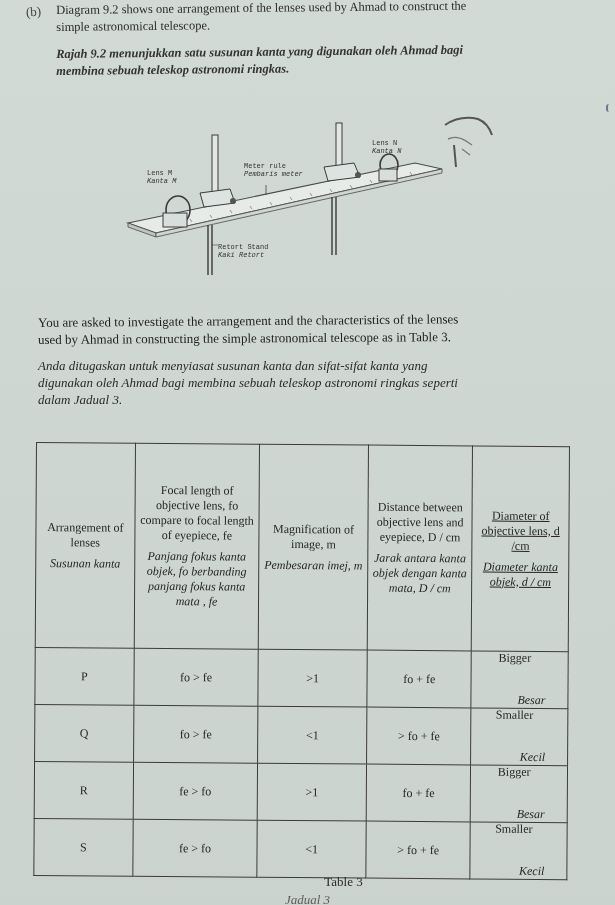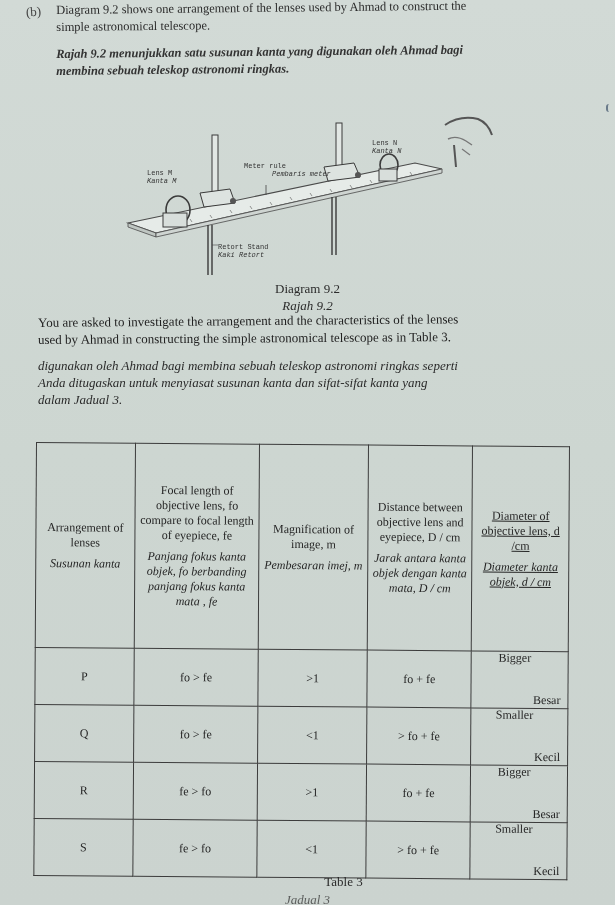--- a/index.html
+++ b/index.html
@@ -65,21 +65,21 @@
     th .my { display: block; font-style: italic; margin-top: 6px; }
     .c1 { width: 89px; }
     .c2 { width: 112px; }
     .c3 { width: 98px; }
     .c4 { width: 94px; }
     .c5 { width: 87px; text-decoration: underline; }
     tr.head { height: 205px; }
     tr.row { height: 57px; }
     td.size { padding: 0; }
     td.size .en { display: block; text-align: center; padding-right: 10px; margin-top: -2px; }
-    td.size .my { display: block; text-align: right; padding-right: 7px; margin-top: 27px; }
+    td.size .my { display: block; font-style: italic; text-align: right; padding-right: 22px; margin-top: 27px; }
     .tcap {
       position: absolute; left: 0; width: 615px; text-align: center; font-size: 13px; color: #2b2b2b;
     }
     .tcap.it { font-style: italic; opacity: 0.7; }
   </style>
 </head>
 <body>
 
 <div class="page">
 
@@ -146,43 +146,41 @@
       <path d="M348,34 Q356,30 366,36 L372,40" fill="none" stroke="#777" stroke-width="1.4"></path>
       <path d="M354,40 L356,62" fill="none" stroke="#555" stroke-width="2"></path>
       <path d="M362,44 L370,50" fill="none" stroke="#777" stroke-width="1.2"></path>
     </svg>
     <div class="dlabel" style="left:47px; top:64px;">
       <div>Lens M</div>
       <div style="font-style:italic;">Kanta M</div>
     </div>
     <div class="dlabel" style="left:144px; top:57px;">
       <div>Meter rule</div>
-      <div style="font-style:italic;margin-left:28px;">Pembaris meter</div>
+      <div style="font-style:italic;">Pembaris meter</div>
     </div>
     <div class="dlabel" style="left:272px; top:34px;">
       <div>Lens N</div>
       <div style="font-style:italic;">Kanta N</div>
     </div>
     <div class="dlabel" style="left:118px; top:138px;">
       <div>Retort Stand</div>
       <div style="font-style:italic;">Kaki Retort</div>
     </div>
   </div>
 
-  <div class="cap" style="top:281px;">Diagram 9.2</div>
-  <div class="cap it" style="top:298px;">Rajah 9.2</div>
 
   <div class="para" style="top:314px;">
     <div style="transform:rotate(-0.5deg);transform-origin:left;">You are asked to investigate the arrangement and the characteristics of the lenses</div>
     <div style="transform:rotate(-0.4deg);transform-origin:left;">used by Ahmad in constructing the simple astronomical telescope as in Table 3.</div>
   </div>
 
   <div class="para it" style="top:357px;">
+    <div>Anda ditugaskan untuk menyiasat susunan kanta dan sifat-sifat kanta yang</div>
     <div>digunakan oleh Ahmad bagi membina sebuah teleskop astronomi ringkas seperti</div>
-    <div>Anda ditugaskan untuk menyiasat susunan kanta dan sifat-sifat kanta yang</div>
     <div>dalam Jadual 3.</div>
   </div>
 
   <div class="tbl-wrap">
     <table>
       <tbody>
           <tr class="head">
         <th class="c1">
           <span class="en">Arrangement of lenses</span>
           <span class="my">Susunan kanta</span>

